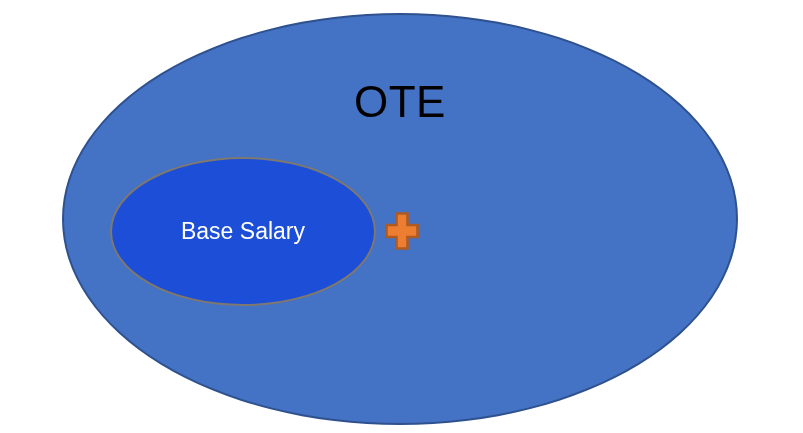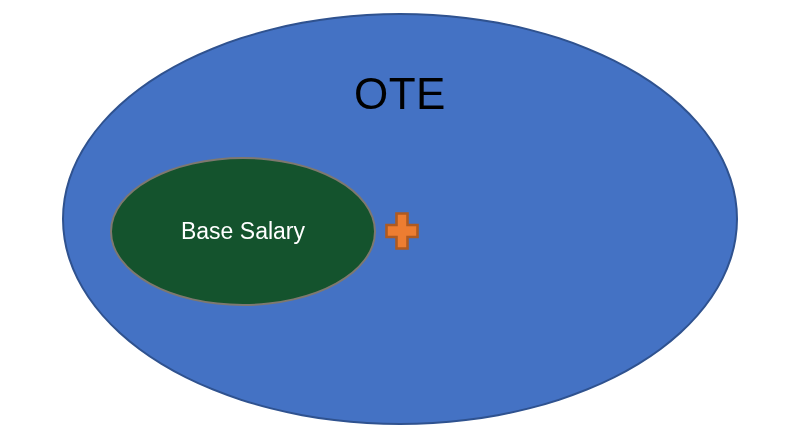--- a/index.html
+++ b/index.html
@@ -20,21 +20,21 @@
     align-items: center;
     justify-content: center;
     text-align: center;
   }
   .outer-ellipse {
     left: 62px; top: 13px;
     width: 676px; height: 412px;
   }
   .diagram-title {
     position: absolute;
-    left: 62px; top: 72px;
+    left: 62px; top: 80px;
     width: 676px;
     text-align: center;
     font-size: 44px;
     line-height: 1;
     letter-spacing: 0.5px;
   }
   .base-ellipse {
     left: 110px; top: 157px;
     width: 266px; height: 149px;
   }
@@ -56,21 +56,21 @@
 </style>
 </head>
 <body>
 
 <div class="canvas">
 
   <div class="ellipse outer-ellipse" style="background-color: rgb(68, 114, 196); border-color: rgb(47, 82, 143);"></div>
 
   <div class="diagram-title" style="color: rgb(0, 0, 0);">OTE</div>
 
-  <div class="ellipse base-ellipse" style="background-color: #14532d; border-color: rgb(126, 120, 111);">
+  <div class="ellipse base-ellipse" style="background-color: #1d4ed8; border-color: rgb(126, 120, 111);">
     <span class="node-label" style="color: rgb(255, 255, 255);">Base Salary</span>
   </div>
 
   <div class="plus-wrap">
     <svg viewBox="0 0 34 38">
       <path d="M 11.5 1.5 H 22.5 V 13 H 32.5 V 25 H 22.5 V 36.5 H 11.5 V 25 H 1.5 V 13 H 11.5 Z" stroke-width="2.6" style="fill: rgb(237, 125, 49); stroke: rgb(174, 90, 33);"></path>
     </svg>
   </div>
 
 

